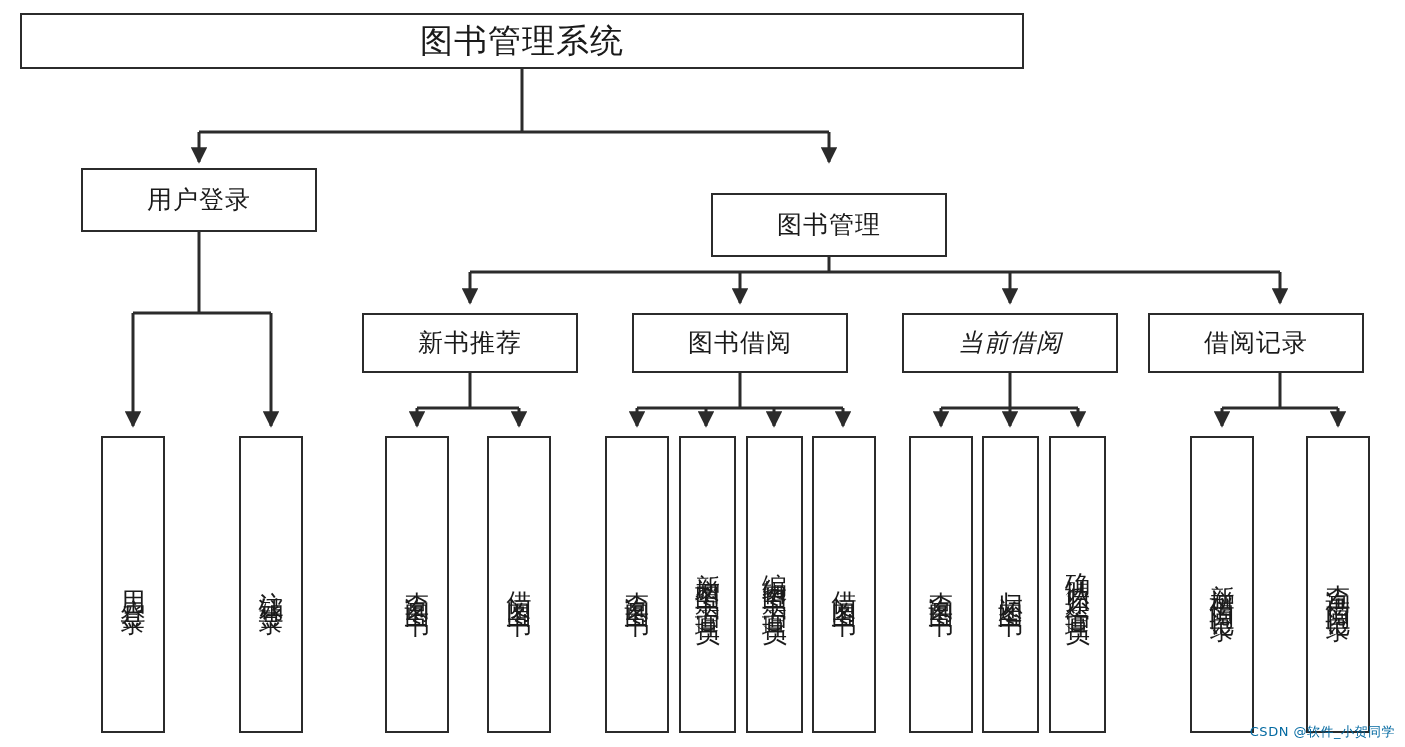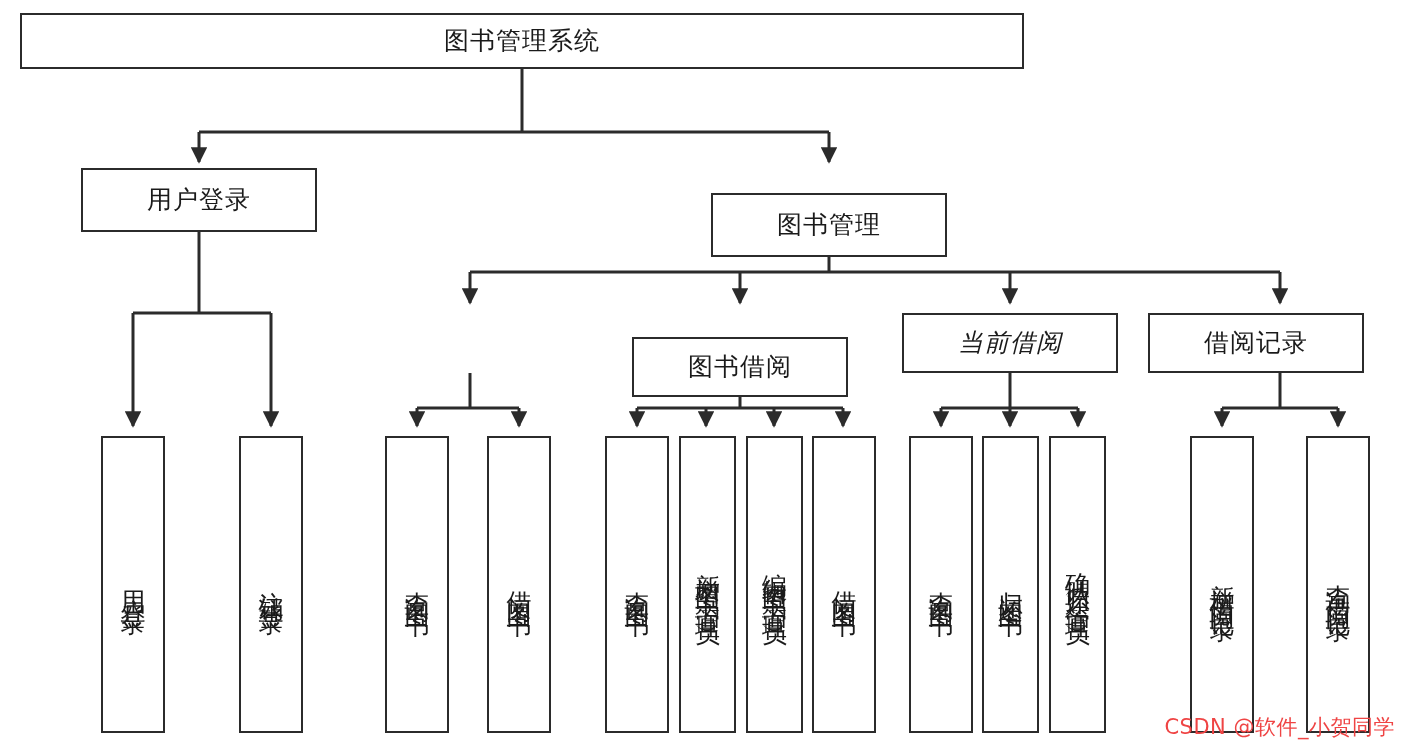--- a/index.html
+++ b/index.html
@@ -43,42 +43,42 @@
     line-height: 1.12;
     color: #1a1a1a;
   }
   
   .node.horiz .node-label {
     writing-mode: horizontal-tb;
     font-size: 25px;
     letter-spacing: 1px;
   }
   .node.root .node-label {
-    font-size: 25px;
+    font-size: 33px;
   }
   
   .node.vert {
     align-items: center;
     justify-content: center;
     padding: 4px 0;
   }
   .node.vert .node-label {
     writing-mode: vertical-rl;
     text-orientation: upright;
     font-size: 25px;
     letter-spacing: 7px;
     line-height: 1;
     max-height: 100%;
   }
   #watermark {
     position: absolute;
     right: 10px;
     bottom: 6px;
-    font-size: 21px;
-    color: #ef4444;
+    font-size: 13px;
+    color: #0369a1;
     letter-spacing: 0.5px;
     z-index: 5;
     white-space: nowrap;
   }
 </style>
 </head>
 <body>
 
 <div id="diagram-root">
 
@@ -136,21 +136,24 @@
     <span class="node-label">图书管理系统</span>
   </div>
 
   <div class="node horiz" style="left:81px; top:168px; width:236px; height:64px;">
     <span class="node-label">用户登录</span>
   </div>
   <div class="node horiz" style="left:711px; top:168px; width:236px; height:64px;margin-top:25px;">
     <span class="node-label">图书管理</span>
   </div>
 
-  <div class="node horiz" style="left:632px; top:313px; width:216px; height:60px;margin-top:24px;">
+  <div class="node horiz" style="left:362px; top:313px; width:216px; height:60px;">
+    <span class="node-label">新书推荐</span>
+  </div>
+  <div class="node horiz" style="left:632px; top:313px; width:216px; height:60px;">
     <span class="node-label">图书借阅</span>
   </div>
   <div class="node horiz" style="left:902px; top:313px; width:216px; height:60px;font-style:italic;">
     <span class="node-label">当前借阅</span>
   </div>
   <div class="node horiz" style="left:1148px; top:313px; width:216px; height:60px;">
     <span class="node-label">借阅记录</span>
   </div>
 
   <div class="node vert" style="left:101px; top:436px; width:64px; height:297px;">

